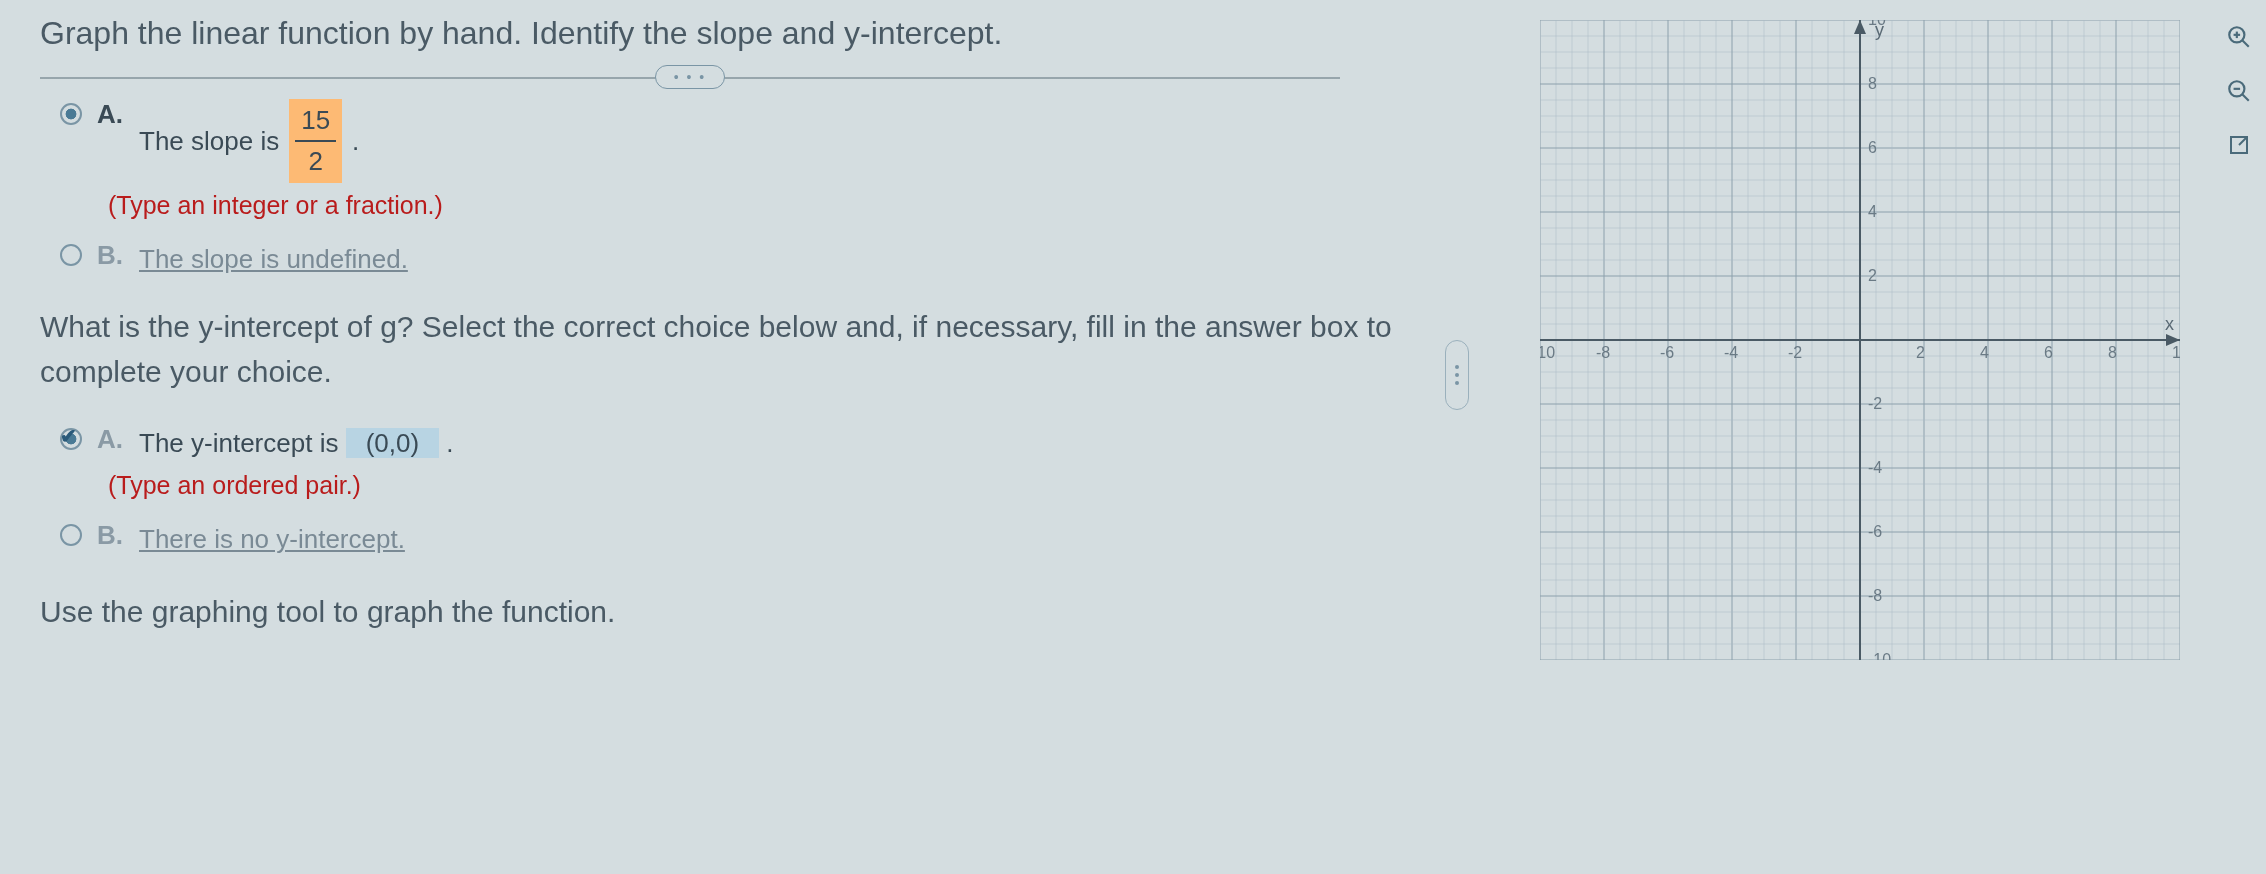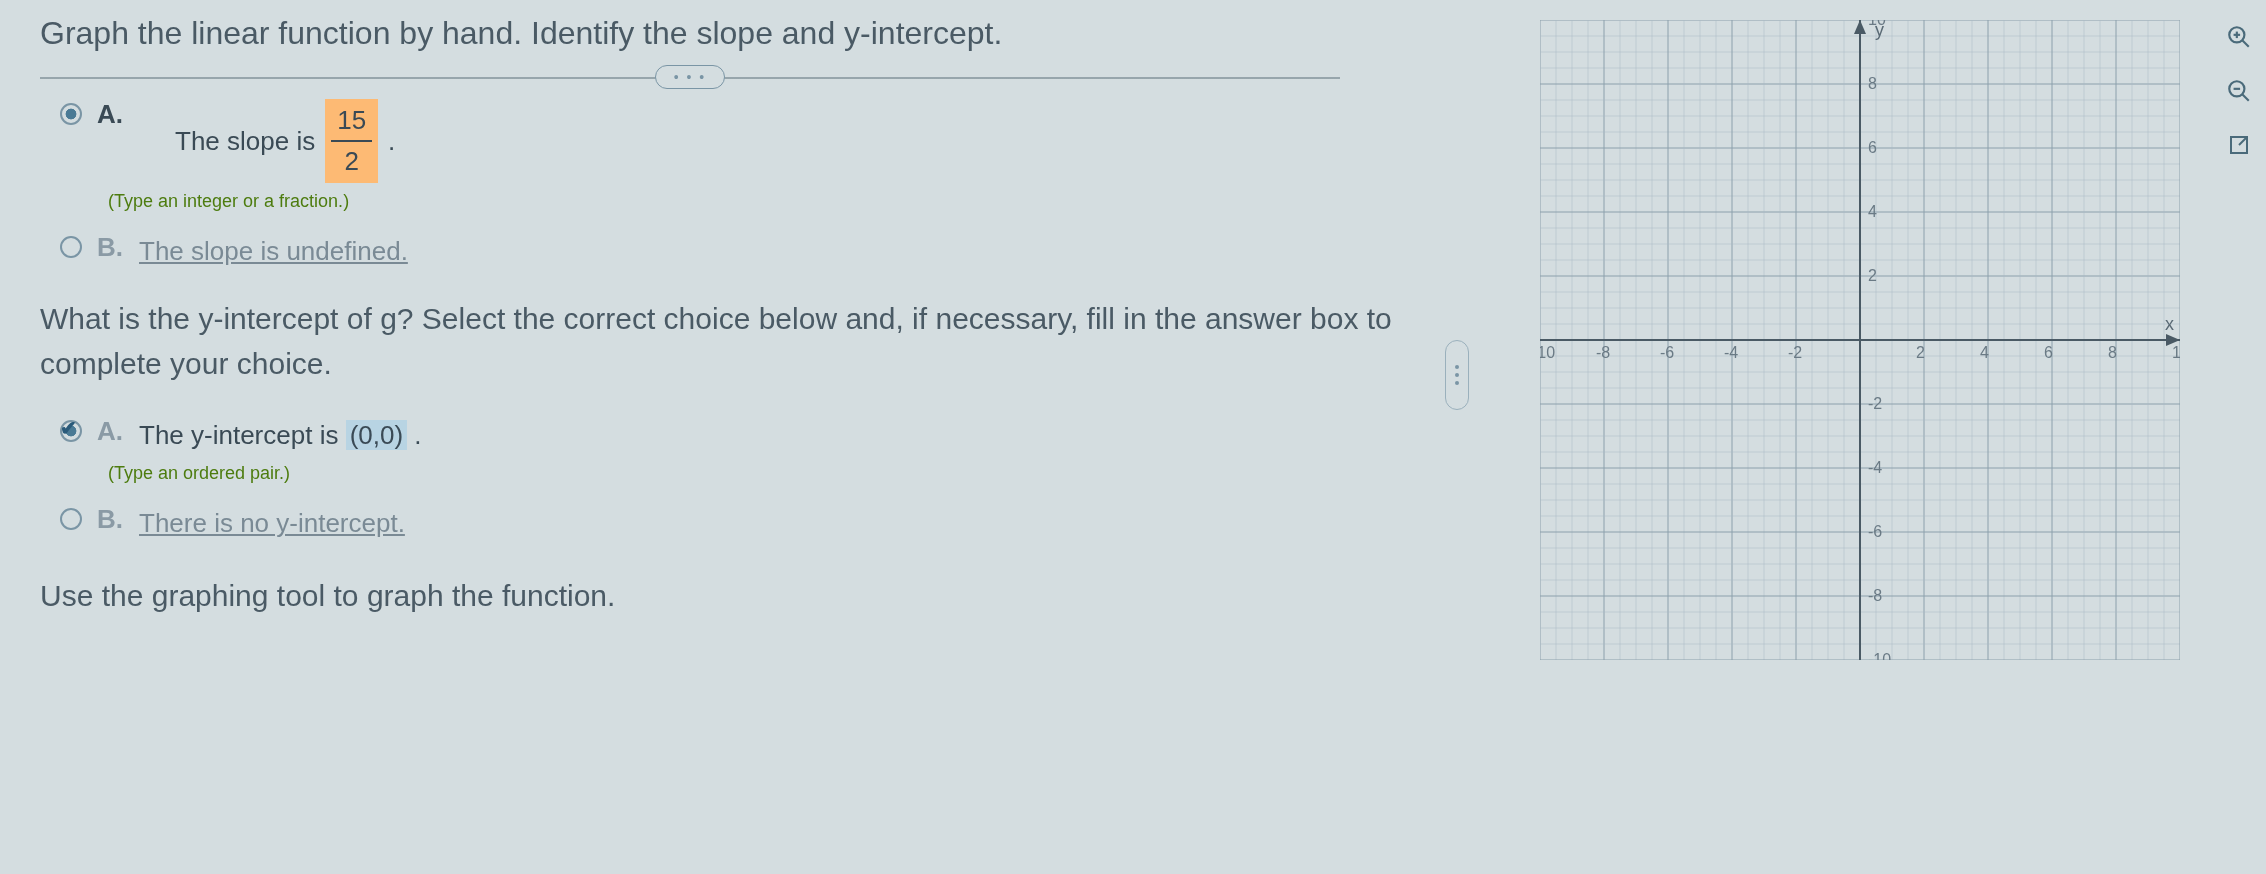--- a/index.html
+++ b/index.html
@@ -95,35 +95,35 @@
     flex-direction: column;
     align-items: center;
     vertical-align: middle;
     margin: 0 4px;
     background: #fdba74;
     padding: 2px 6px;
   }
   .frac-num { border-bottom: 2px solid #3a4a55; padding: 0 6px; }
   .frac-den { padding: 0 6px; }
   .hint {
-    color: #4d7c0f;
-    font-size: 18px;
+    color: #b91c1c;
+    font-size: 25px;
     margin-left: 68px;
     margin-top: 5px;
     margin-bottom: 20px;
   }
   .prompt {
     color: #4a5a65;
     font-size: 30px;
     margin: 25px 0 30px 0;
     line-height: 1.5;
   }
   .answer-hl {
     background: #b8d4e3;
-    padding: 0 4px;
+    padding: 0 20px;
   }
   .side-handle {
     position: absolute;
     left: 1445px;
     top: 340px;
     width: 24px;
     height: 70px;
     border: 1.5px solid #9ab0bc;
     border-radius: 12px;
     background: #d4dde0;
@@ -163,21 +163,20 @@
     align-items: center;
     justify-content: center;
     color: #4a6a7a;
     font-size: 24px;
     cursor: pointer;
   }
   .slope-block {
     display: flex;
     align-items: center;
     gap: 6px;
-    margin-left: 36px;
   }
 </style>
 </head>
 <body>
 
 <div class="content-area">
   <div class="question-title">Graph the linear function by hand. Identify the slope and y-intercept.</div>
 
   <div class="divider">
     <div class="divider-button">• • •</div>

